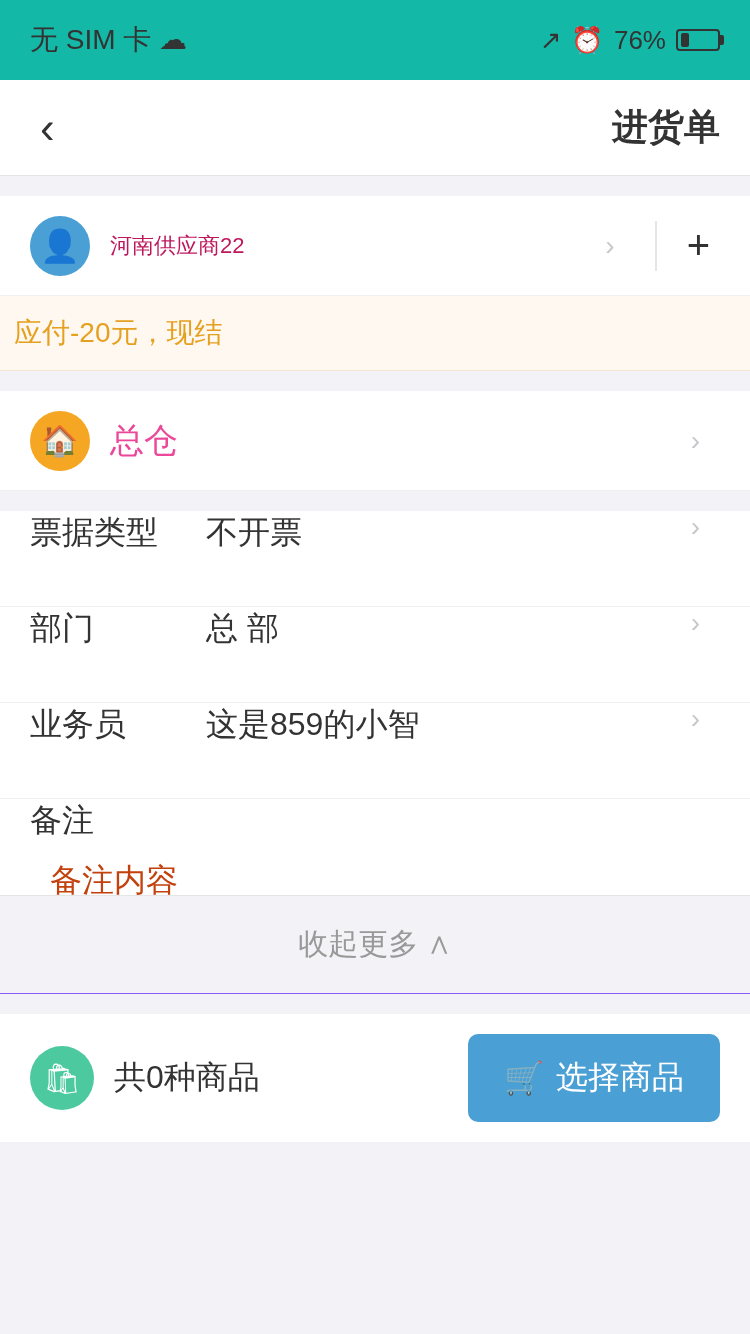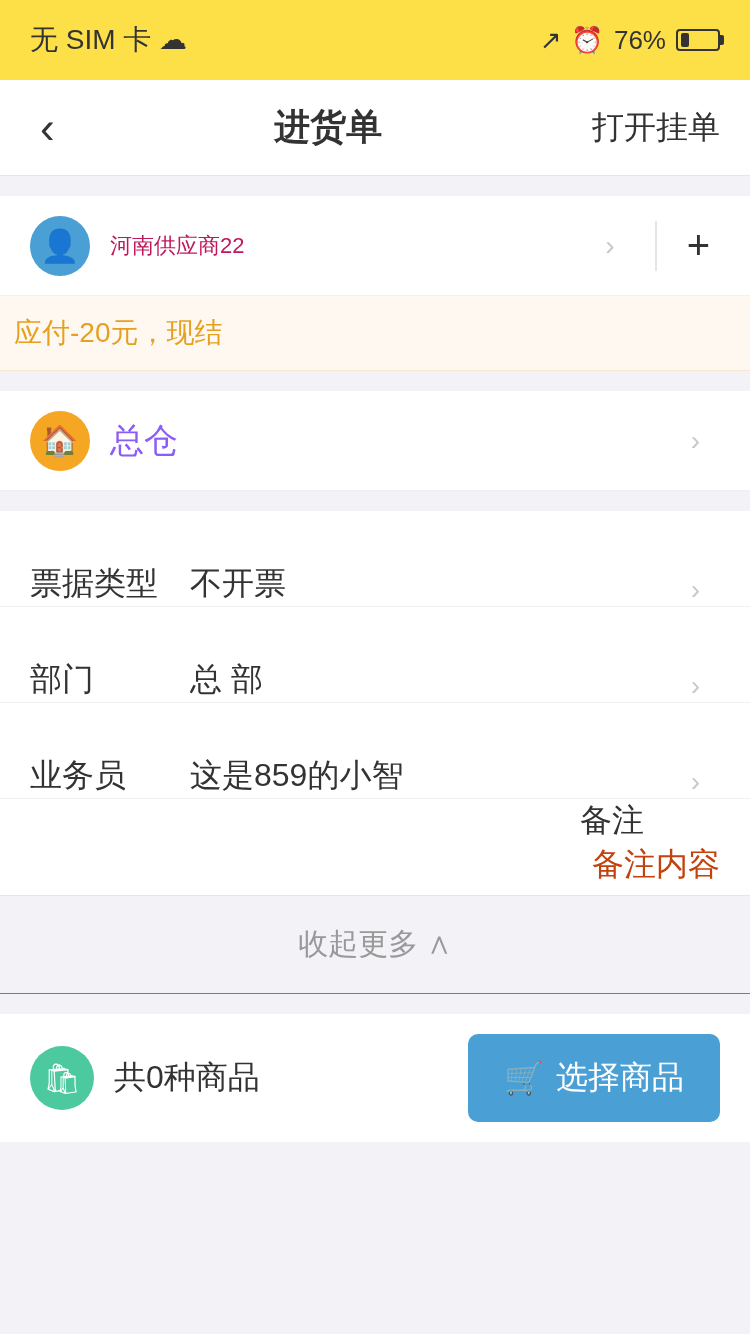--- a/index.html
+++ b/index.html
@@ -10,21 +10,21 @@
       font-family: -apple-system, "PingFang SC", "Helvetica Neue", Arial, sans-serif;
       background: #f2f2f7;
       font-size: 32px;
       color: #333;
     }
 
     
     .status-bar {
       width: 100%;
       height: 80px;
-      background: #fde047;
+      background: #14b8a6;
       display: flex;
       align-items: center;
       justify-content: space-between;
       padding: 0 30px;
       font-size: 28px;
       font-weight: 500;
     }
     .status-left { display: flex; align-items: center; gap: 12px; }
     .status-center { font-size: 30px; font-weight: 600; }
     .status-right { display: flex; align-items: center; gap: 10px; font-size: 26px; }
@@ -139,34 +139,35 @@
     }
     .warehouse-icon-wrap {
       width: 60px; height: 60px; border-radius: 50%;
       background: #f5a623;
       display: flex; align-items: center; justify-content: center;
       margin-right: 20px; flex-shrink: 0;
     }
     .warehouse-label {
       flex: 1;
       font-size: 34px;
-      color: #8b5cf6;
+      color: #ec4899;
     }
 
     
     .form-section {
       background: #fff;
       margin-top: 20px;
     }
     .form-row {
       display: flex;
-      align-items: flex-end;
+      align-items: flex-start;
       padding: 0 30px;
       height: 96px;
       border-bottom: 1px solid #f0f0f0;
+      gap: 16px;
     }
     .form-row:last-child { border-bottom: none; flex-direction: column; }
     .form-label {
       font-size: 32px;
       color: #333;
       width: 140px;
       flex-shrink: 0;
     }
     .form-value {
       flex: 1;
@@ -242,21 +243,20 @@
     <div class="battery-icon">
       <div class="battery-fill"></div>
       <div class="battery-tip"></div>
     </div>
   </div>
 </div>
 
 <div class="nav-bar">
   <span class="nav-back">‹</span>
   <span class="nav-title">进货单</span>
-  <span class="nav-right">打开挂单</span>
 </div>
 
 <div class="section-divider"></div>
 
 <div class="card">
   <div class="supplier-row">
     <div class="supplier-avatar">
       <span class="avatar-icon">👤</span>
     </div>
     <span class="supplier-name">河南供应商22</span>

